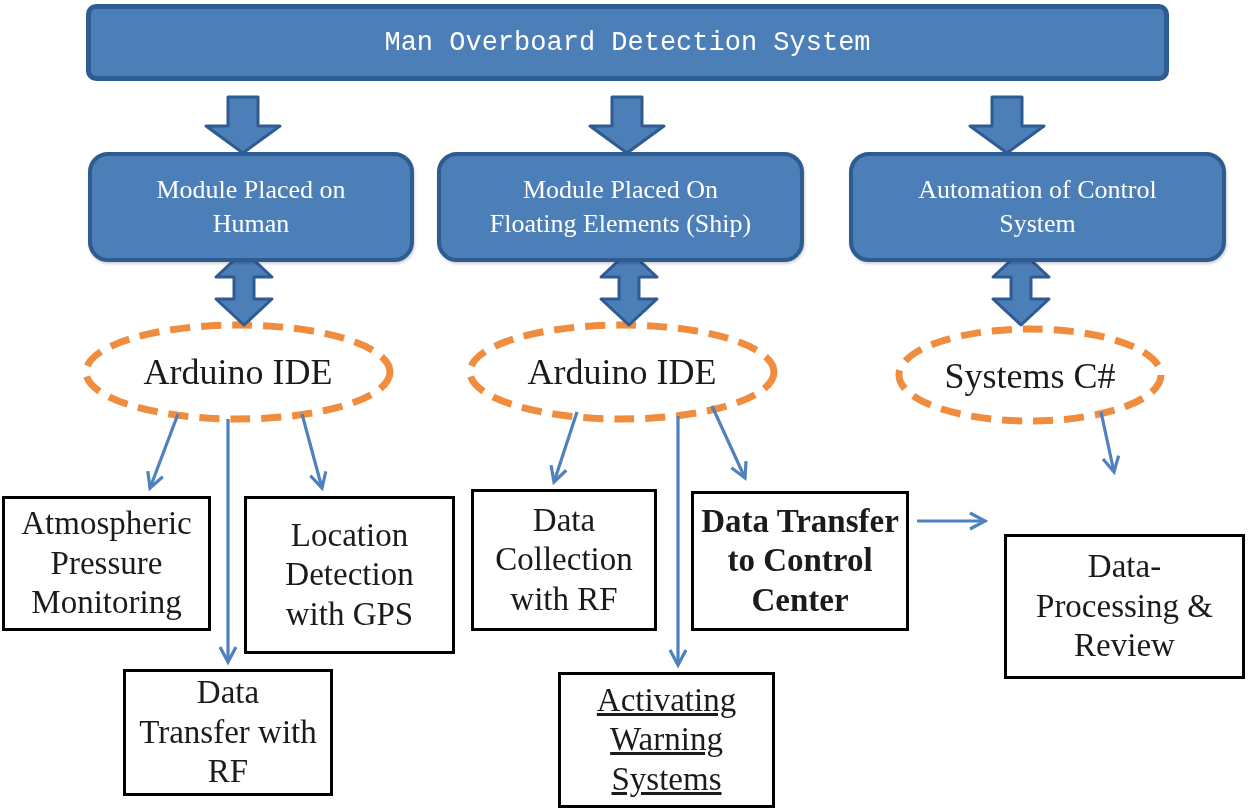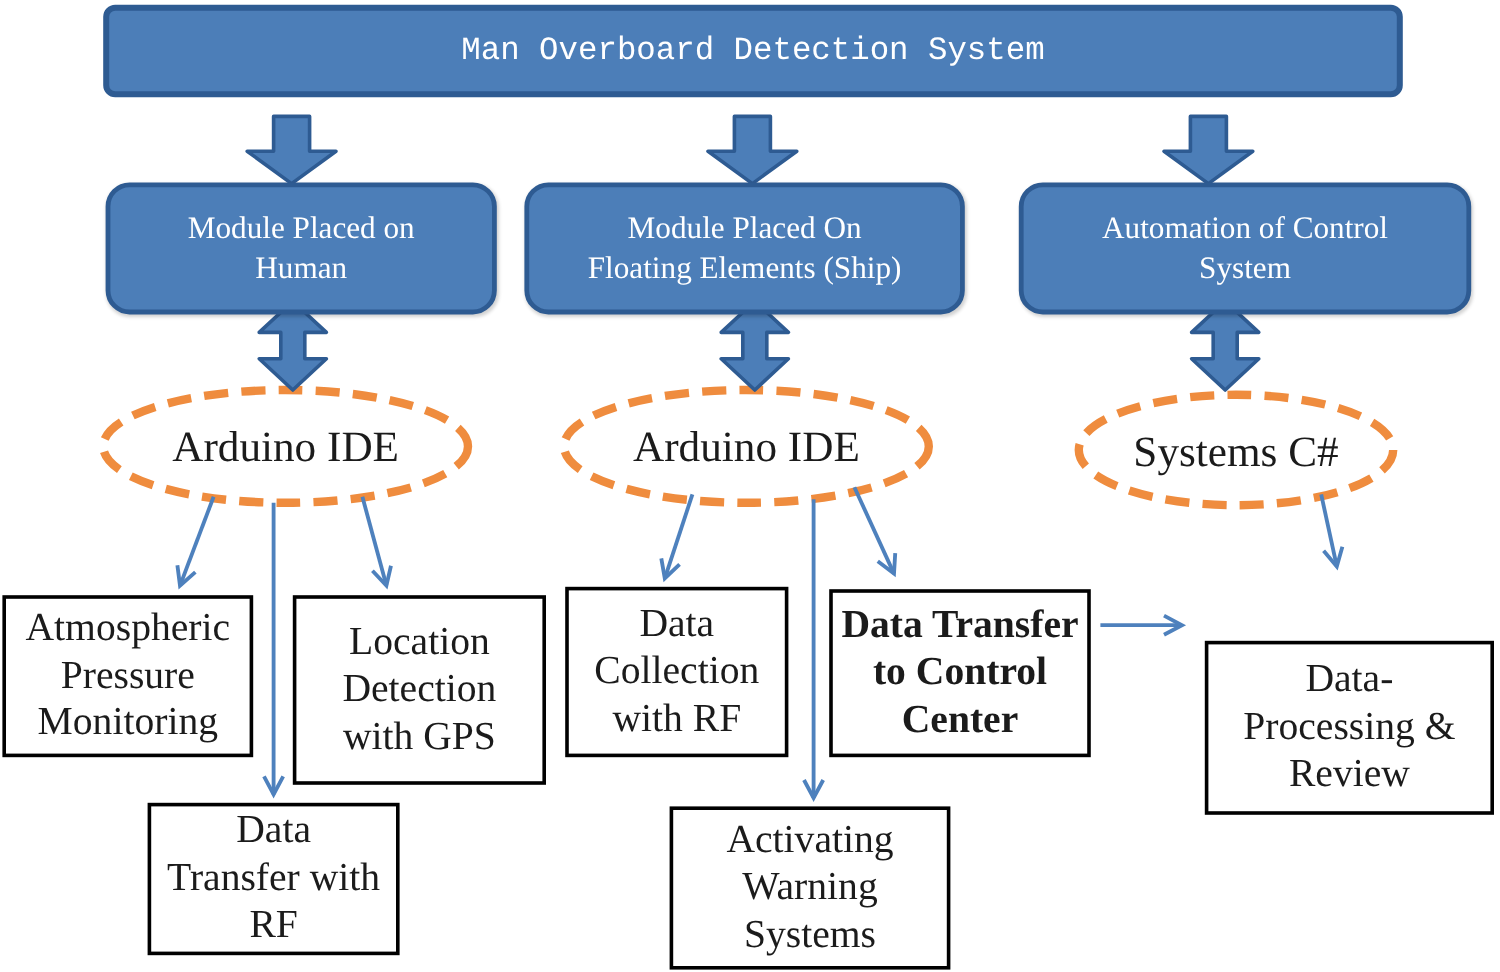--- a/index.html
+++ b/index.html
@@ -45,21 +45,21 @@
     border:3px solid var(--task-border);
     display:flex;align-items:center;justify-content:center;text-align:center;
     color:var(--text-dark);font-size:33px;line-height:1.2;white-space:pre-line;
   }
   .b1{left:2px;top:496px;width:209px;height:135px;}
   .b2{left:244px;top:496px;width:211px;height:158px;}
   .b3{left:471px;top:489px;width:186px;height:142px;}
   .b4{left:691px;top:491px;width:218px;height:140px;font-weight:bold;}
   .b5{left:1004px;top:489px;width:241px;height:145px;margin-top:45px;}
   .b6{left:123px;top:669px;width:210px;height:127px;}
-  .b7{left:558px;top:672px;width:234px;height:136px;}
+  .b7{left:558px;top:672px;width:217px;height:136px;text-decoration:underline;}
   svg .blockarrow{fill:var(--box-fill);stroke:var(--box-border);stroke-width:3;stroke-linejoin:round;}
   svg .thin{stroke:var(--arrow);stroke-width:3.2;fill:none;}
   svg .dashed-ellipse{fill:none;stroke:var(--ellipse-dash);stroke-width:7;stroke-dasharray:20 11;}
 </style>
 </head>
 <body>
 
 <div class="canvas">
 
   <svg class="layer" viewBox="0 0 1250 810" xmlns="http://www.w3.org/2000/svg">

